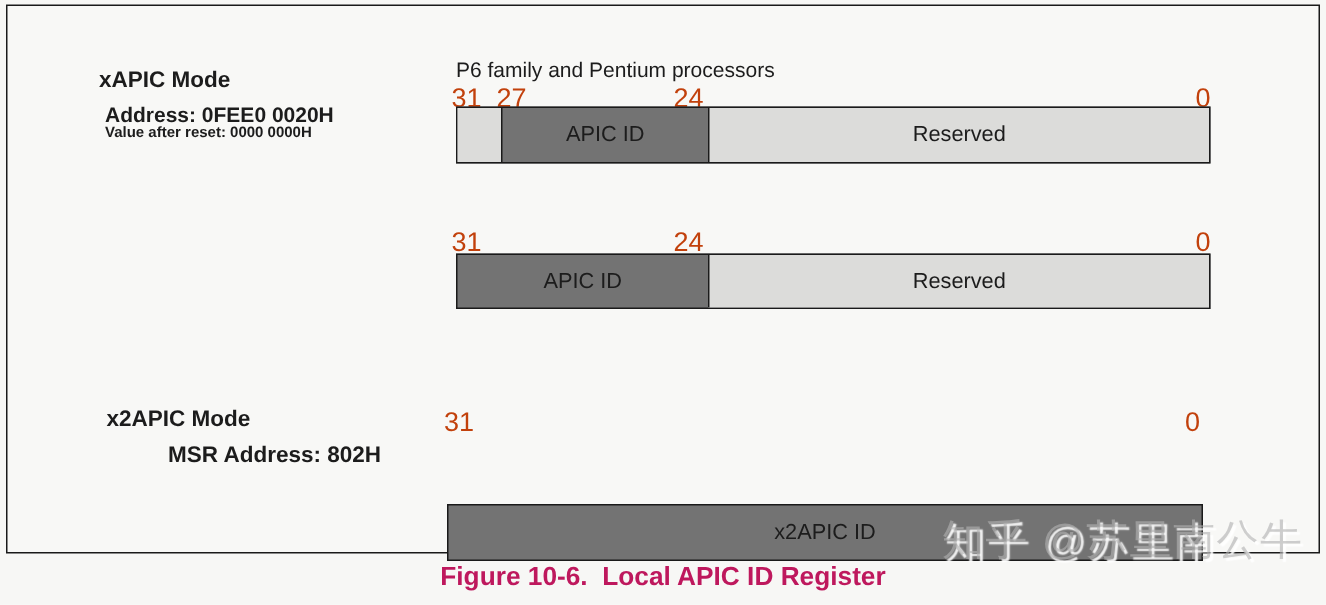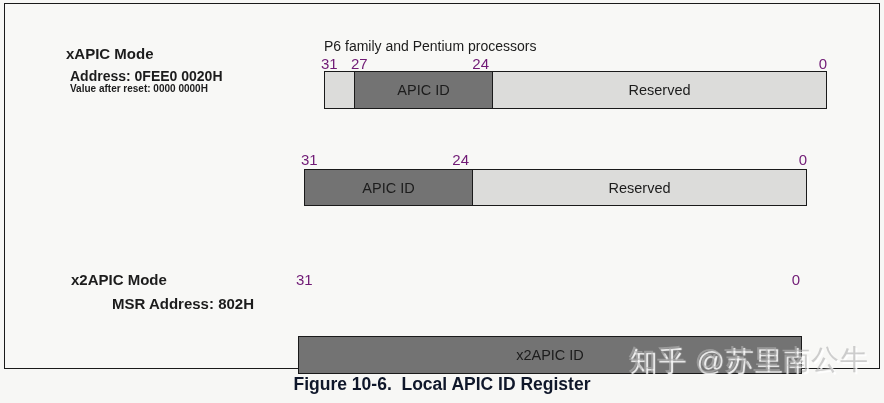--- a/index.html
+++ b/index.html
@@ -19,30 +19,30 @@
     background:#f8f8f6;
   }
   .lbl { position:absolute; font-weight:bold; white-space:nowrap; }
   .xapic-mode  { left:66px;  top:45px;  font-size:15px; }
   .xapic-addr  { left:70px;  top:68px;  font-size:14px; }
   .xapic-reset { left:70px;  top:83px;  font-size:10px; }
   .x2apic-mode { left:71px;  top:271px; font-size:15px; }
   .msr-addr    { left:112px; top:295px; font-size:15px;text-align:center; }
 
   .register { position:absolute; }
-  .reg1 { left:304px; top:38px;  width:503px; height:71px;margin-left:20px; }
+  .reg1 { left:304px; top:38px;  width:503px; height:71px; }
   .reg2 { left:304px; top:133px; width:503px; height:73px; }
   .reg3 { left:298px; top:271px; width:504px; height:56px; }
 
   .reg-title { position:absolute; top:0; left:0; font-size:14px; white-space:nowrap; }
   .bit-row   { position:absolute; left:0; right:0; height:15px; }
   .reg1 .bit-row { top:17px; }
   .reg2 .bit-row { top:18px; }
   .reg3 .bit-row { top:0; }
-  .bit { position:absolute; font-size:15px; color:#701a75; }
+  .bit { position:absolute; font-size:18px; color:#c2410c; }
   .at-left  { left:-3px; }
   .at-27    { left:27px; }
   .at-24    { right:338px; }
   .at-right { right:0; }
   .reg3 .at-left  { left:-2px; }
   .reg3 .at-right { right:2px; }
 
   .reg-box {
     position:absolute; left:0; right:0;
     border:1.5px solid #1a1a1a;
@@ -61,21 +61,21 @@
   .shaded { background:#dcdcda; }
   .w-narrow { width:29px;  flex:0 0 auto; }
   .w-apicid1{ width:138px; flex:0 0 auto; }
   .w-apicid2{ width:167px; flex:0 0 auto; }
   .w-rest   { flex:1 1 auto; }
 
   .caption {
     position:absolute; left:0; right:0; top:374px;
     text-align:center;
     font-size:17.5px; font-weight:bold;
-    color:#0f172a;
+    color:#be185d;
     white-space:pre;
   }
   .watermark {
     position:absolute; right:15px; top:341px;
     font-size:28px;
     color:rgba(178,178,178,0.62);
     text-shadow:2px 2px 1px rgba(255,255,255,0.95);
     white-space:nowrap;
     z-index:9;
     letter-spacing:1px;

